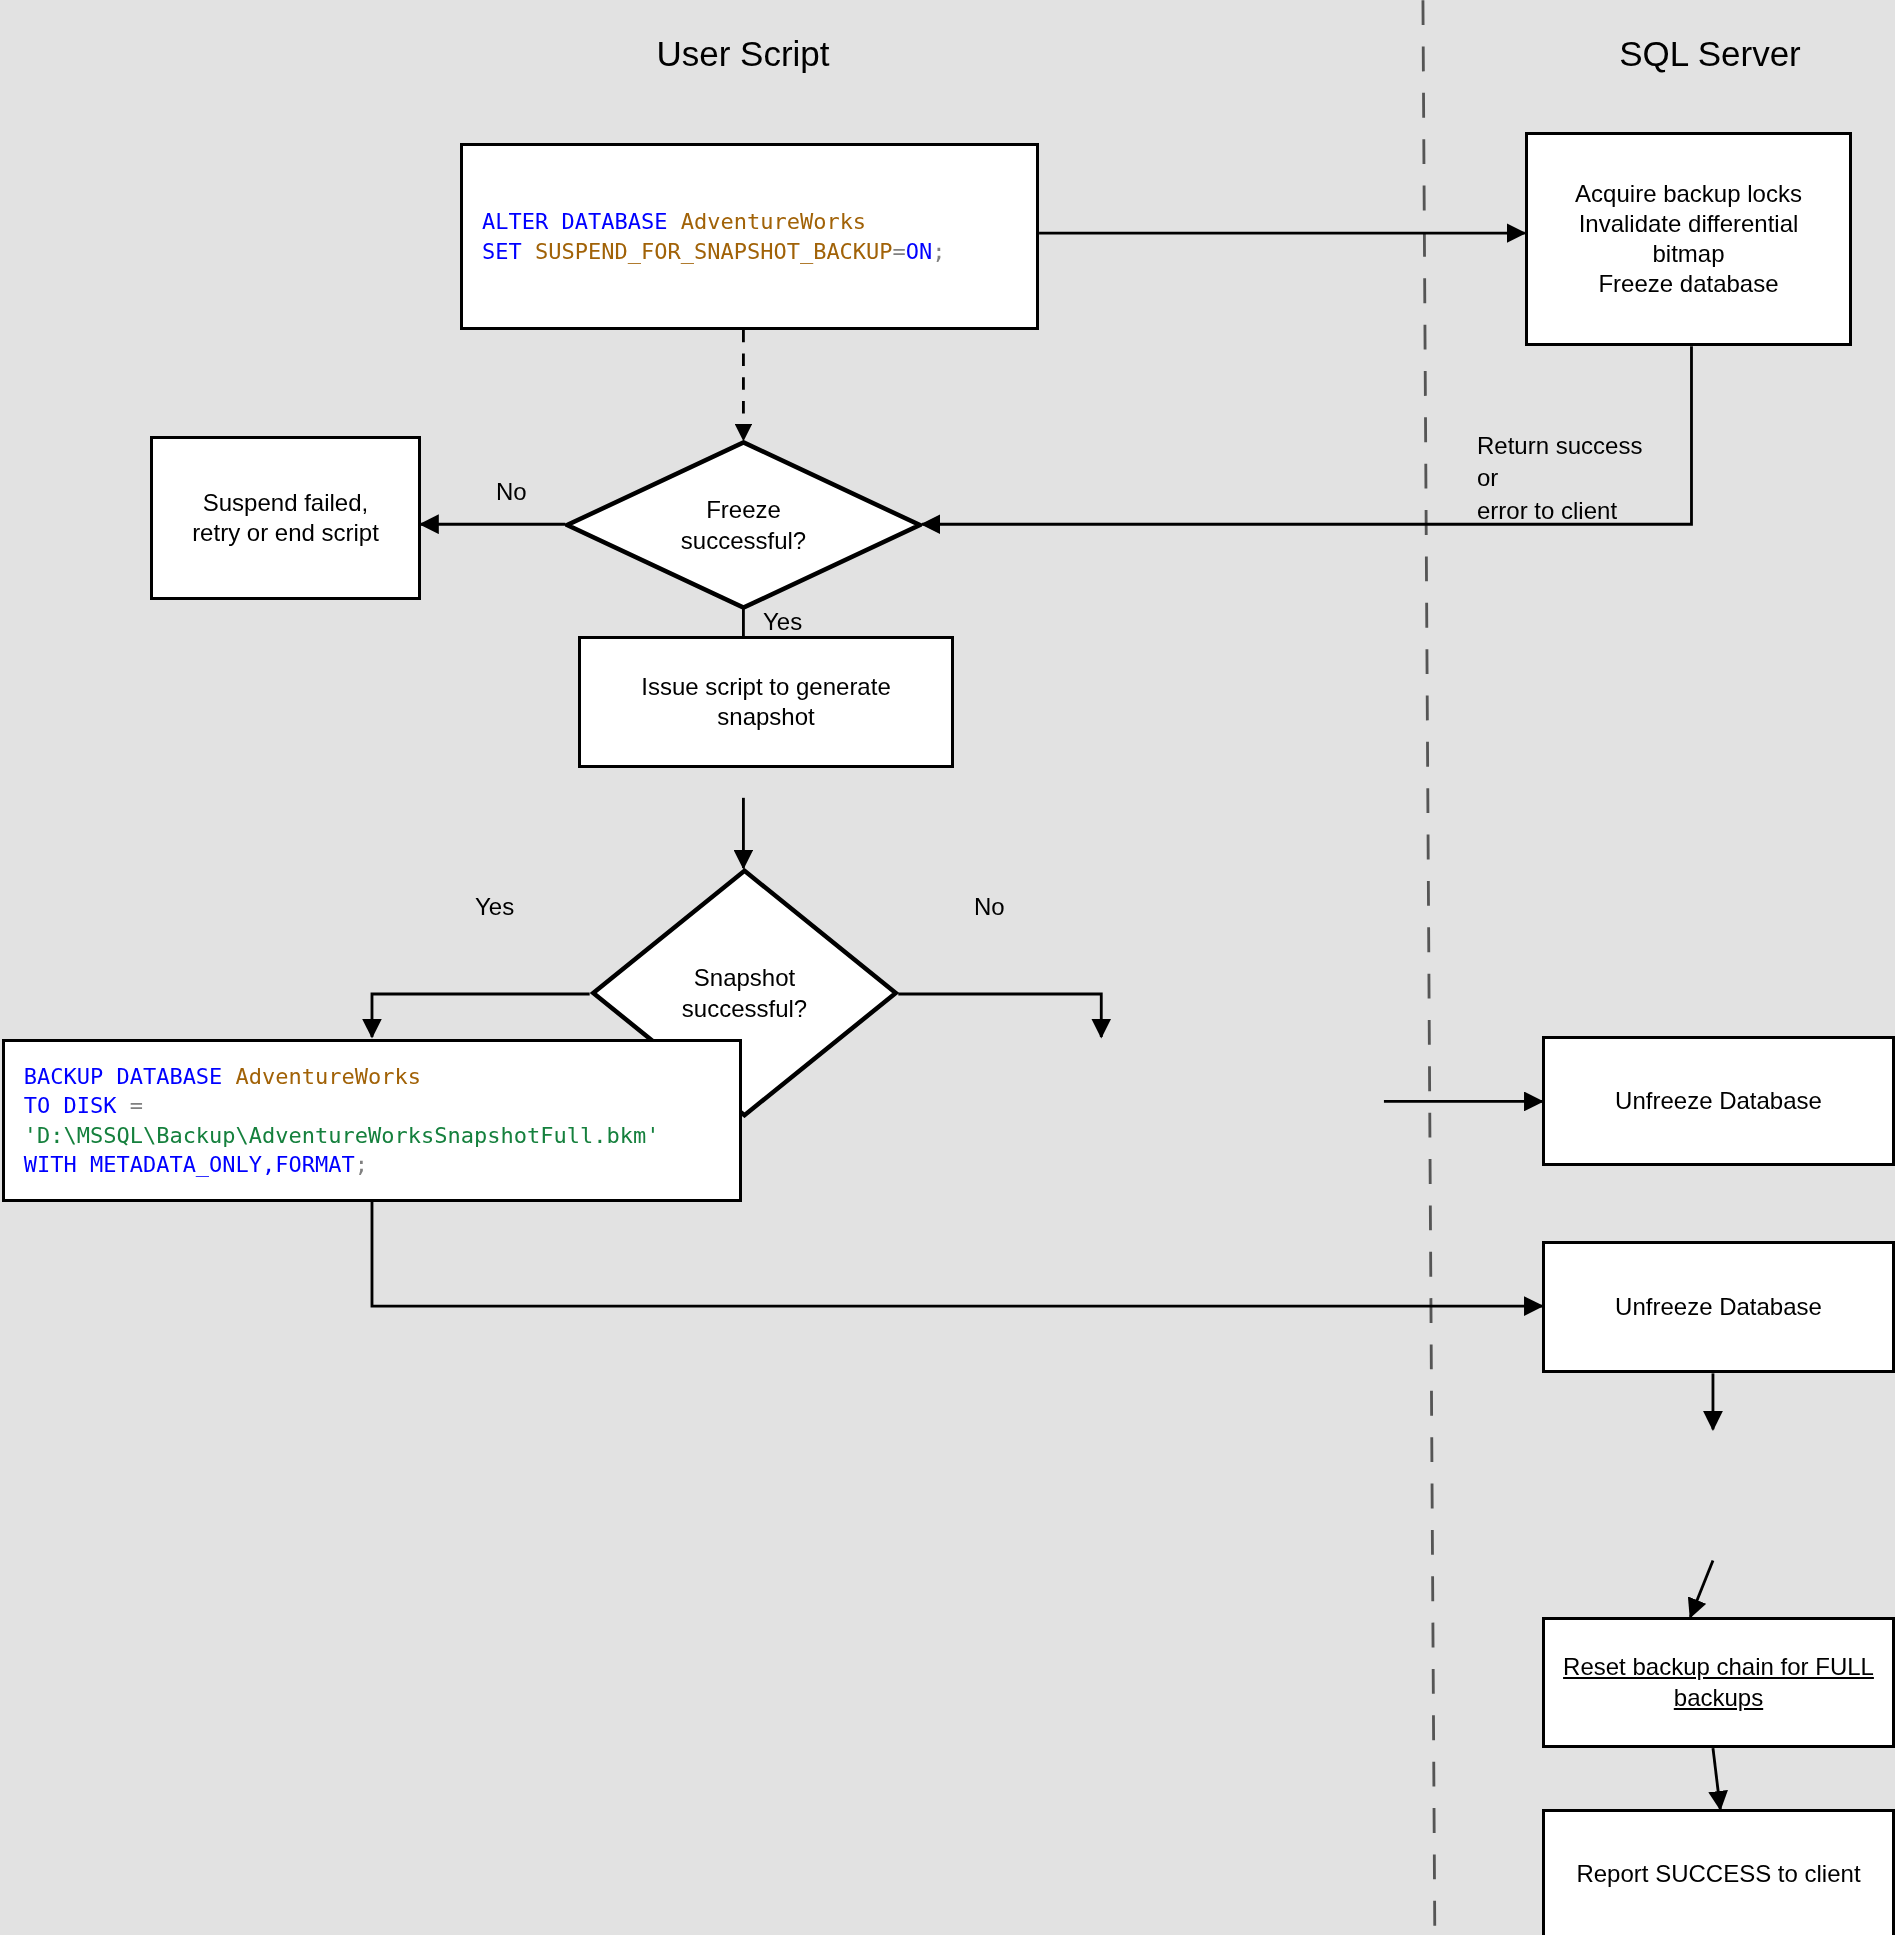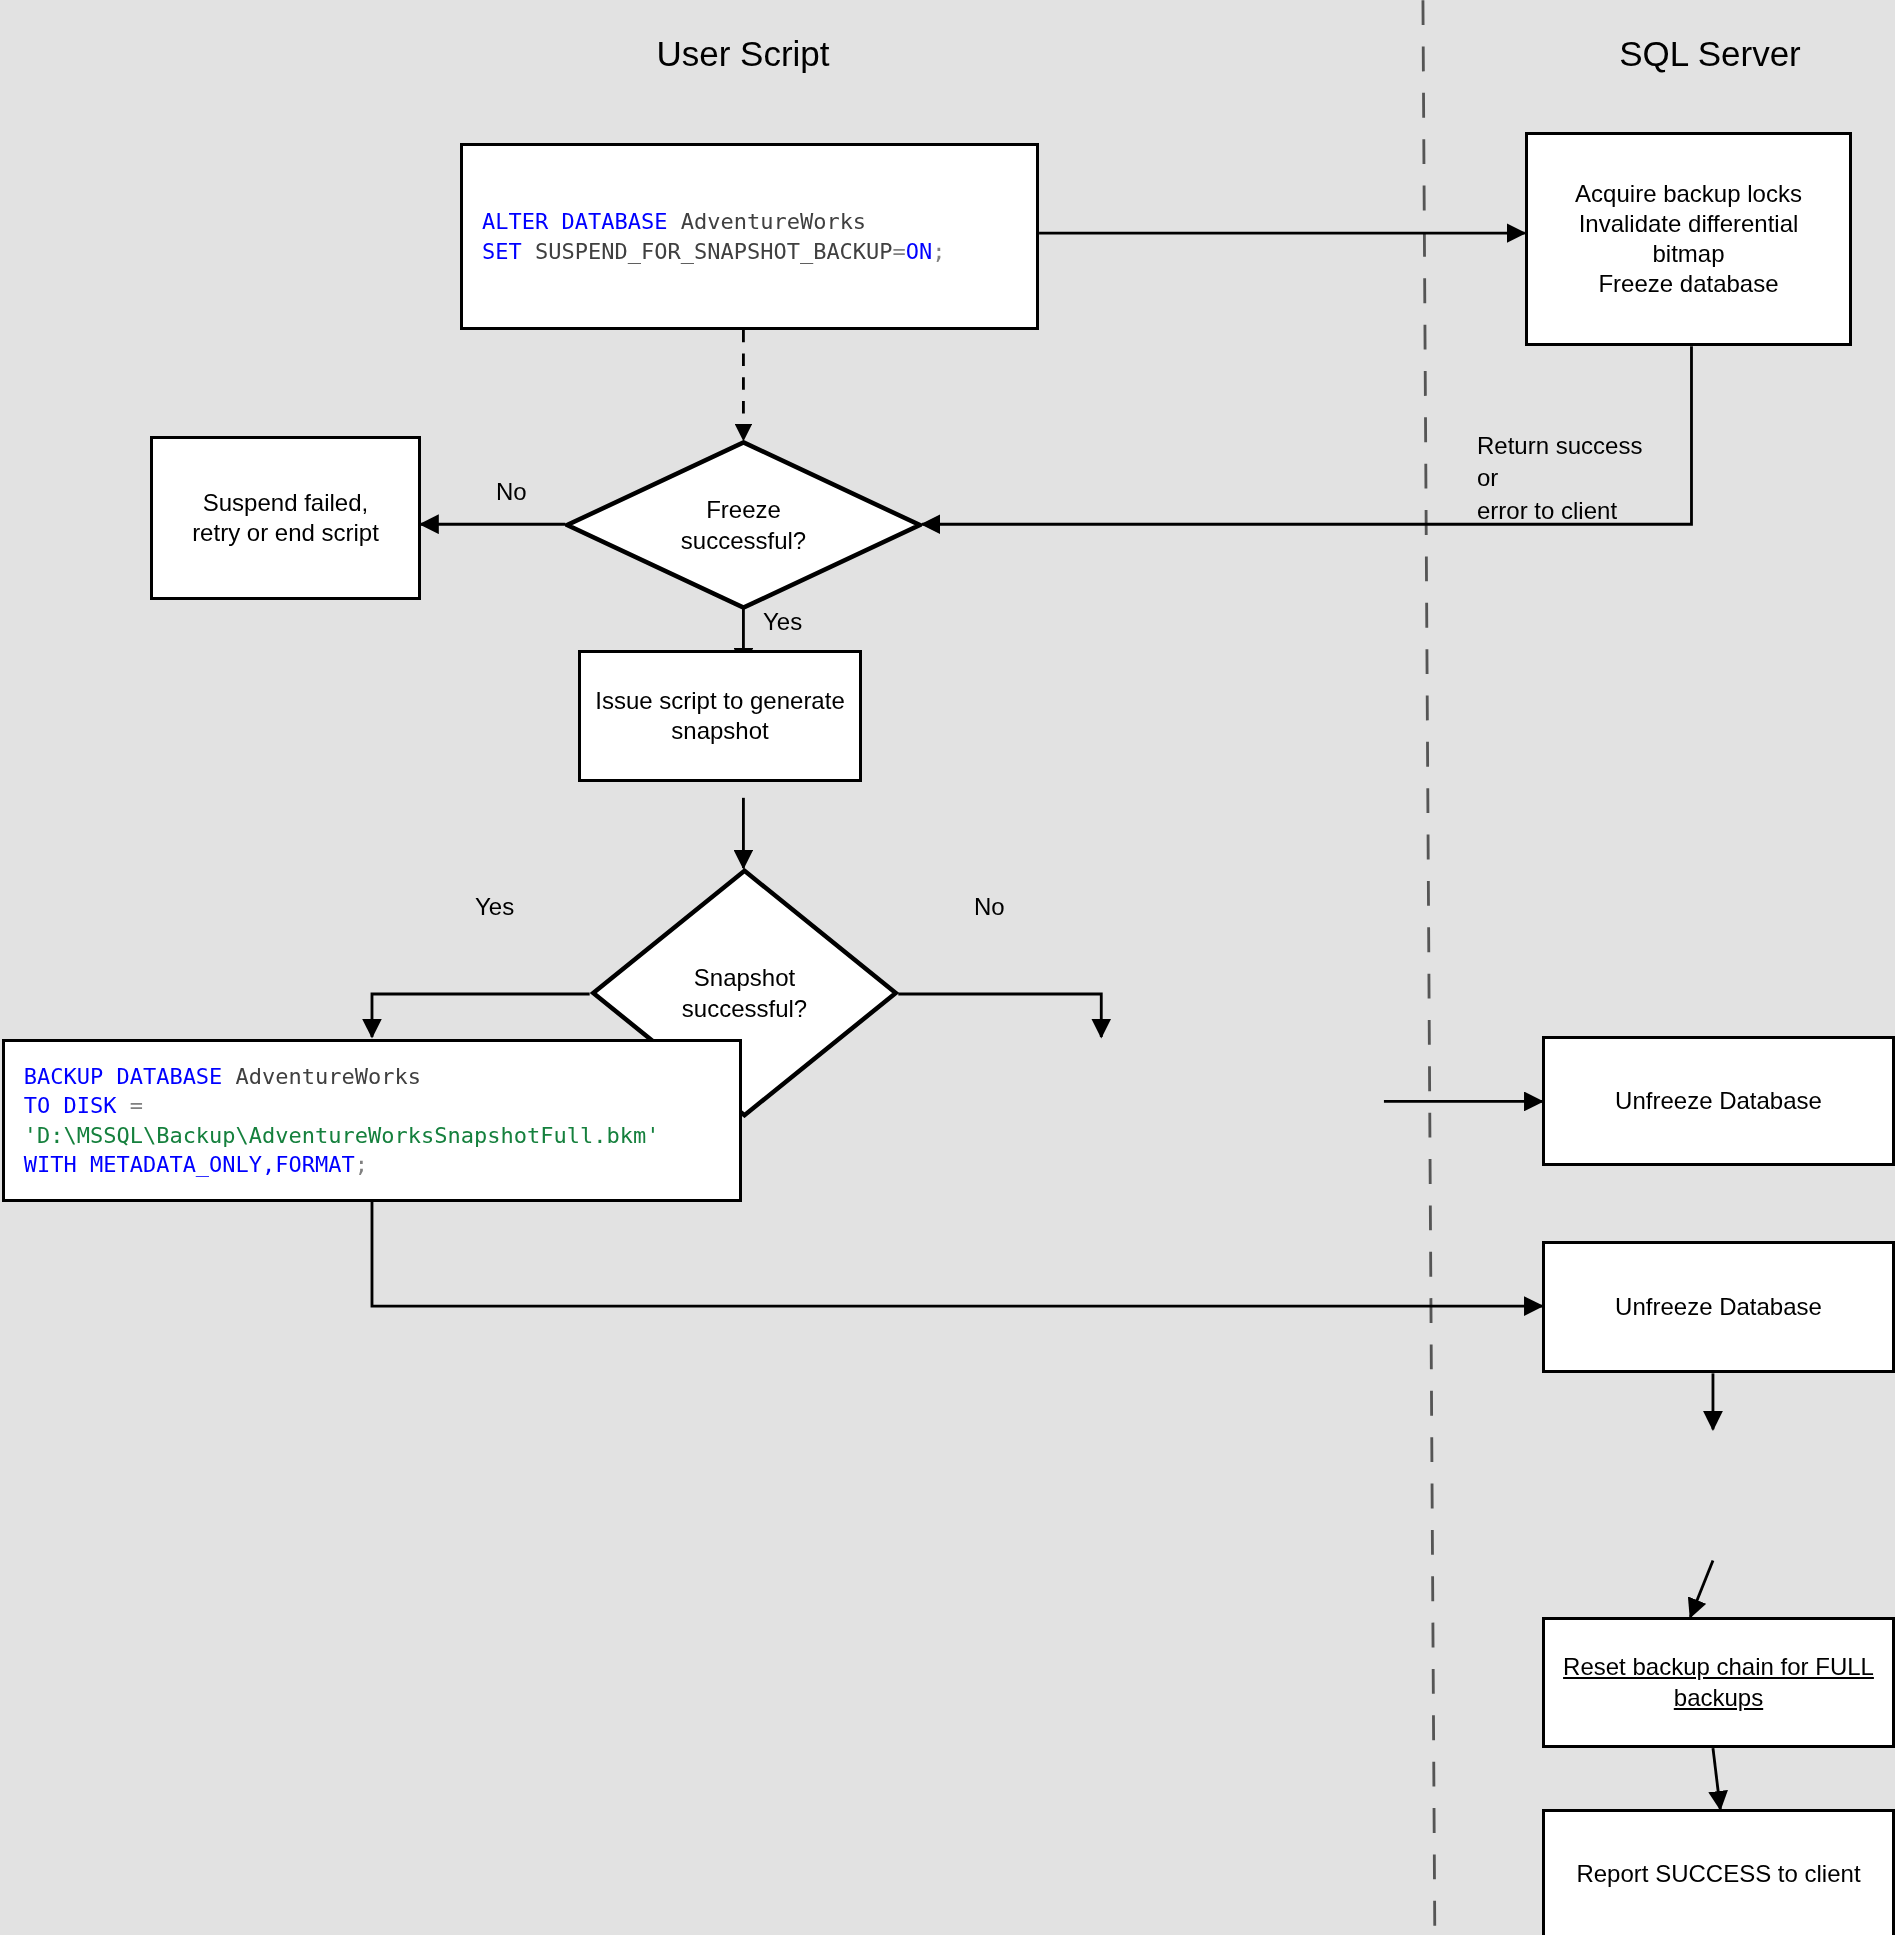--- a/index.html
+++ b/index.html
@@ -51,21 +51,21 @@
     padding:0 0 0 19px;
     font-family:"DejaVu Sans Mono", monospace;
     font-size:22px;
     line-height:1.33;
     color:#000;
     white-space:pre;
   }
   .kw{color:#0000ff;}
   .str{color:#15803d;}
   .op{color:#808080;}
-  .pl{color:#404040;margin-top:48px;}
+  .pl{color:#a16207;margin-top:48px;}
 
   .diamond{position:absolute;}
   .diamond .dlabel{
     position:absolute;
     left:0;top:0;width:100%;height:100%;
     display:flex;align-items:center;justify-content:center;
     text-align:center;
     font-size:24px;line-height:1.3;color:#000;
   }
 
@@ -138,21 +138,21 @@
     <div class="txt">Suspend failed,<br>retry or end script</div>
   </div>
 
   <div class="diamond" style="left:565px;top:440px;width:357px;height:170px;">
     <svg viewBox="0 0 631 300" style="position:absolute;left:0;top:0;width:357px;height:170px;">
       <polygon points="315.5,4 627,150 315.5,296 4,150" fill="#fff" stroke="#000" stroke-width="8"></polygon>
     </svg>
     <div class="dlabel">Freeze<br>successful?</div>
   </div>
 
-  <div class="node" style="left:578px;top:650px;width:284px;height:132px;">
+  <div class="node" style="left:578px;top:636px;width:376px;height:132px;">
     <div class="txt">Issue script to generate<br>snapshot</div>
   </div>
 
   <div class="diamond" style="left:590px;top:868px;width:309px;height:250px;">
     <svg viewBox="0 0 546 443" style="position:absolute;left:0;top:0;width:309px;height:250px;">
       <polygon points="273,5 541,221.5 273,438 5,221.5" fill="#fff" stroke="#000" stroke-width="8"></polygon>
     </svg>
     <div class="dlabel">Snapshot<br>successful?</div>
   </div>
 

